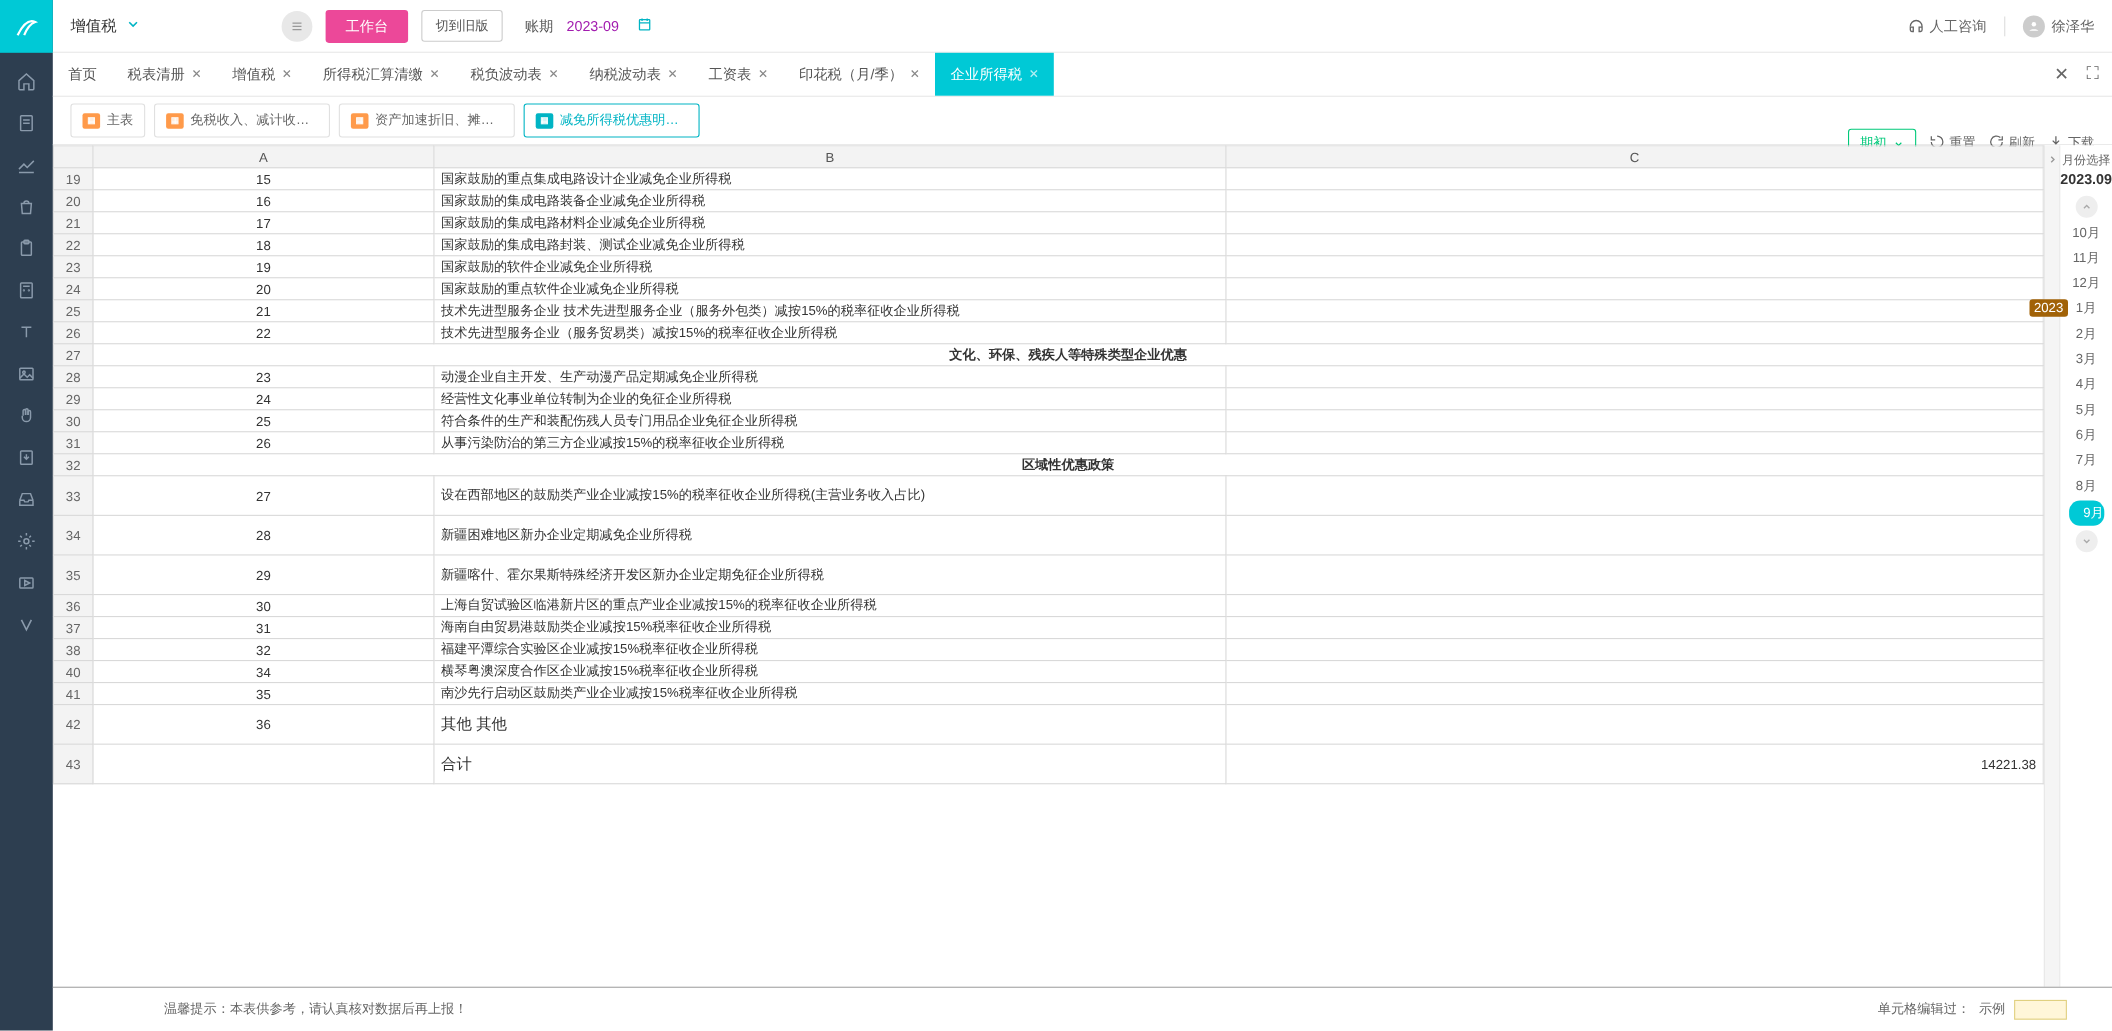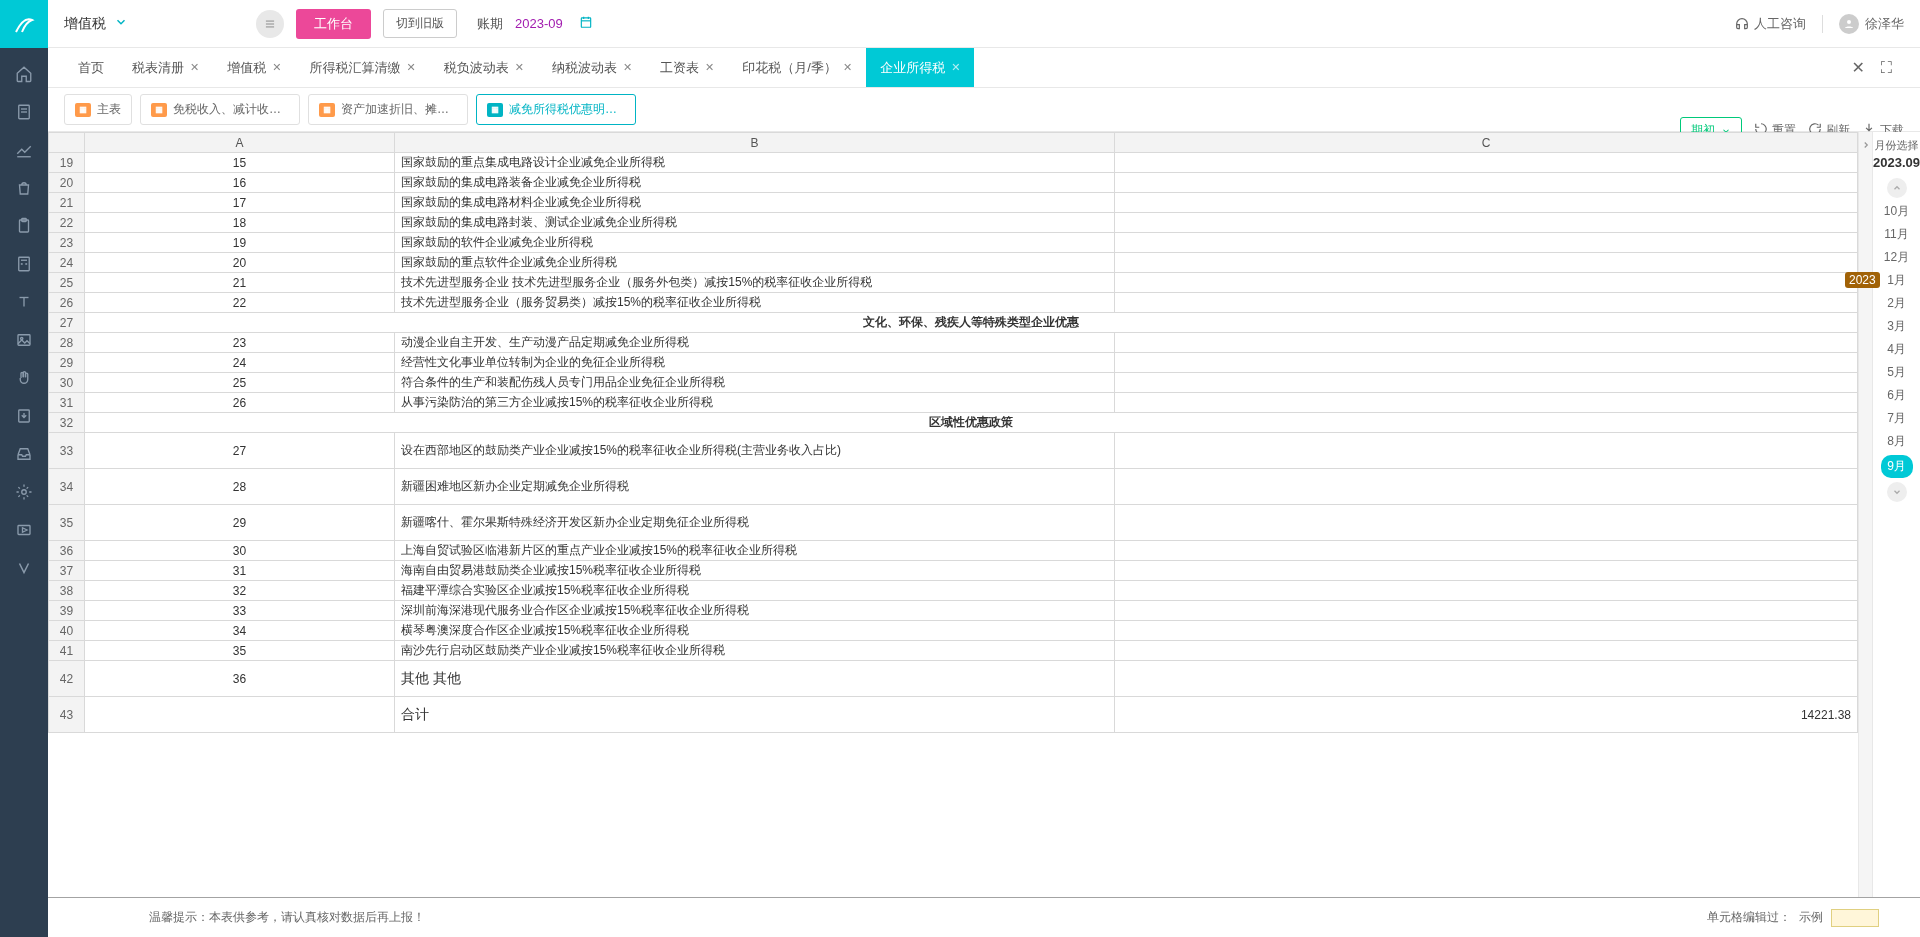--- a/index.html
+++ b/index.html
@@ -20,21 +20,21 @@
 .workbench-btn { background: #ec4899; color: #fff; border: none; padding: 6px 18px; border-radius: 3px; font-size: 13px; cursor: pointer; }
 .old-version-btn { background: #fff; border: 1px solid #ccc; padding: 5px 12px; border-radius: 3px; font-size: 12px; cursor: pointer; color: #555; }
 .period-label { font-size: 13px; color: #555; margin-left: 8px; }
 .period-value { font-size: 13px; color: #a21caf; }
 .cal-icon { color: #00b4c4; margin-left: 4px; }
 .topbar-right { margin-left: auto; display: flex; align-items: center; gap: 16px; color: #666; }
 .support { display: flex; align-items: center; gap: 4px; cursor: pointer; font-size: 13px; }
 .divider-v { width: 1px; height: 18px; background: #ddd; }
 .user { display: flex; align-items: center; gap: 6px; cursor: pointer; font-size: 13px; }
 .avatar { width: 20px; height: 20px; border-radius: 50%; background: #ccc; display: flex; align-items: center; justify-content: center; }
-.tabs { height: 40px; display: flex; align-items: stretch; border-bottom: 1px solid #e8e8e8; padding: 0 16px; position: relative; }
+.tabs { height: 40px; display: flex; align-items: stretch; border-bottom: 1px solid #e8e8e8; padding: 0 0; position: relative; }
 .tab { display: flex; align-items: center; padding: 0 14px; font-size: 13px; color: #555; cursor: pointer; gap: 6px; white-space: nowrap; }
 .tab.active { background: #00c9d6; color: #fff; }
 .tab-close { font-size: 11px; color: inherit; opacity: 0.7; cursor: pointer; }
 .tabs-actions { margin-left: auto; display: flex; align-items: center; gap: 8px; padding-right: 8px; }
 .tabs-actions span { cursor: pointer; color: #666; font-size: 16px; padding: 4px; }
 .subtabs { height: 44px; display: flex; align-items: center; padding: 0 16px; gap: 8px; border-bottom: 1px solid #e8e8e8; }
 .subtab { display: flex; align-items: center; gap: 6px; padding: 6px 10px; border: 1px solid #e0e0e0; border-radius: 3px; font-size: 12px; color: #666; cursor: pointer; background: #fff; max-width: 160px; }
 .subtab-label { white-space: nowrap; overflow: hidden; text-overflow: ellipsis; }
 .subtab.active { border-color: #00b4c4; color: #00b4c4; }
 .subtab-icon { width: 16px; height: 14px; background: #ff9a4a; border-radius: 2px; display: flex; align-items: center; justify-content: center; color: #fff; font-size: 8px; font-weight: bold; flex-shrink: 0; }
@@ -59,21 +59,21 @@
 .row-tall td { height: 36px; }
 .footer-bar { height: 40px; border-top: 1px solid #a3a3a3; display: flex; align-items: center; padding: 0 41px; font-size: 12px; color: #666; }
 .footer-left { flex: 1; padding-left: 60px; }
 .footer-right { display: flex; align-items: center; gap: 8px; }
 .example-box { width: 48px; height: 18px; background: #fff6d9; border: 1px solid #e0d080; }
 .month-panel { width: 48px; background: #fff; border-left: 1px solid #e8e8e8; display: flex; flex-direction: column; align-items: center; padding-top: 6px; font-size: 12px; }
 .month-panel-title { font-size: 11px; color: #666; }
 .month-panel-year { font-weight: bold; font-size: 13px; margin: 2px 0 6px; }
 .month-arrow { width: 20px; height: 20px; border-radius: 50%; background: #eee; display: flex; align-items: center; justify-content: center; color: #aaa; cursor: pointer; margin: 2px 0; }
 .month-item { padding: 3px 0; color: #666; cursor: pointer; width: 100%; text-align: center; position: relative; }
-.month-item.active { background: #00c9d6; color: #fff; border-radius: 10px; width: 32px; margin: 2px auto; }
+.month-item.active { background: #00c9d6; color: #fff; border-radius: 10px; width: 32px; margin: 2px auto; text-align: right; }
 .year-badge { position: absolute; left: -28px; background: #a16207; color: #fff; font-size: 12px; padding: 1px 4px; border-radius: 3px; }
 .collapse-handle { width: 14px; background: #f5f5f5; display: flex; align-items: flex-start; justify-content: center; padding-top: 8px; cursor: pointer; border-left: 1px solid #e8e8e8; }
 .collapse-handle svg { color: #999; }
 </style>
 </head>
 <body>
 
 <div class="app">
   <div class="sidebar">
     <div class="logo">
@@ -437,26 +437,20 @@
                 <td class="cell-b">海南自由贸易港鼓励类企业减按15%税率征收企业所得税</td>
                 <td class="cell-c"></td>
               </tr>
               <tr>
                 <td class="col-rownum">38</td>
                 <td class="cell-a">32</td>
                 <td class="cell-b">福建平潭综合实验区企业减按15%税率征收企业所得税</td>
                 <td class="cell-c"></td>
               </tr>
               <tr>
-                <td class="col-rownum">39</td>
-                <td class="cell-a">33</td>
-                <td class="cell-b">深圳前海深港现代服务业合作区企业减按15%税率征收企业所得税</td>
-                <td class="cell-c"></td>
-              </tr>
-              <tr>
                 <td class="col-rownum">40</td>
                 <td class="cell-a">34</td>
                 <td class="cell-b">横琴粤澳深度合作区企业减按15%税率征收企业所得税</td>
                 <td class="cell-c"></td>
               </tr>
               <tr>
                 <td class="col-rownum">41</td>
                 <td class="cell-a">35</td>
                 <td class="cell-b">南沙先行启动区鼓励类产业企业减按15%税率征收企业所得税</td>
                 <td class="cell-c"></td>

